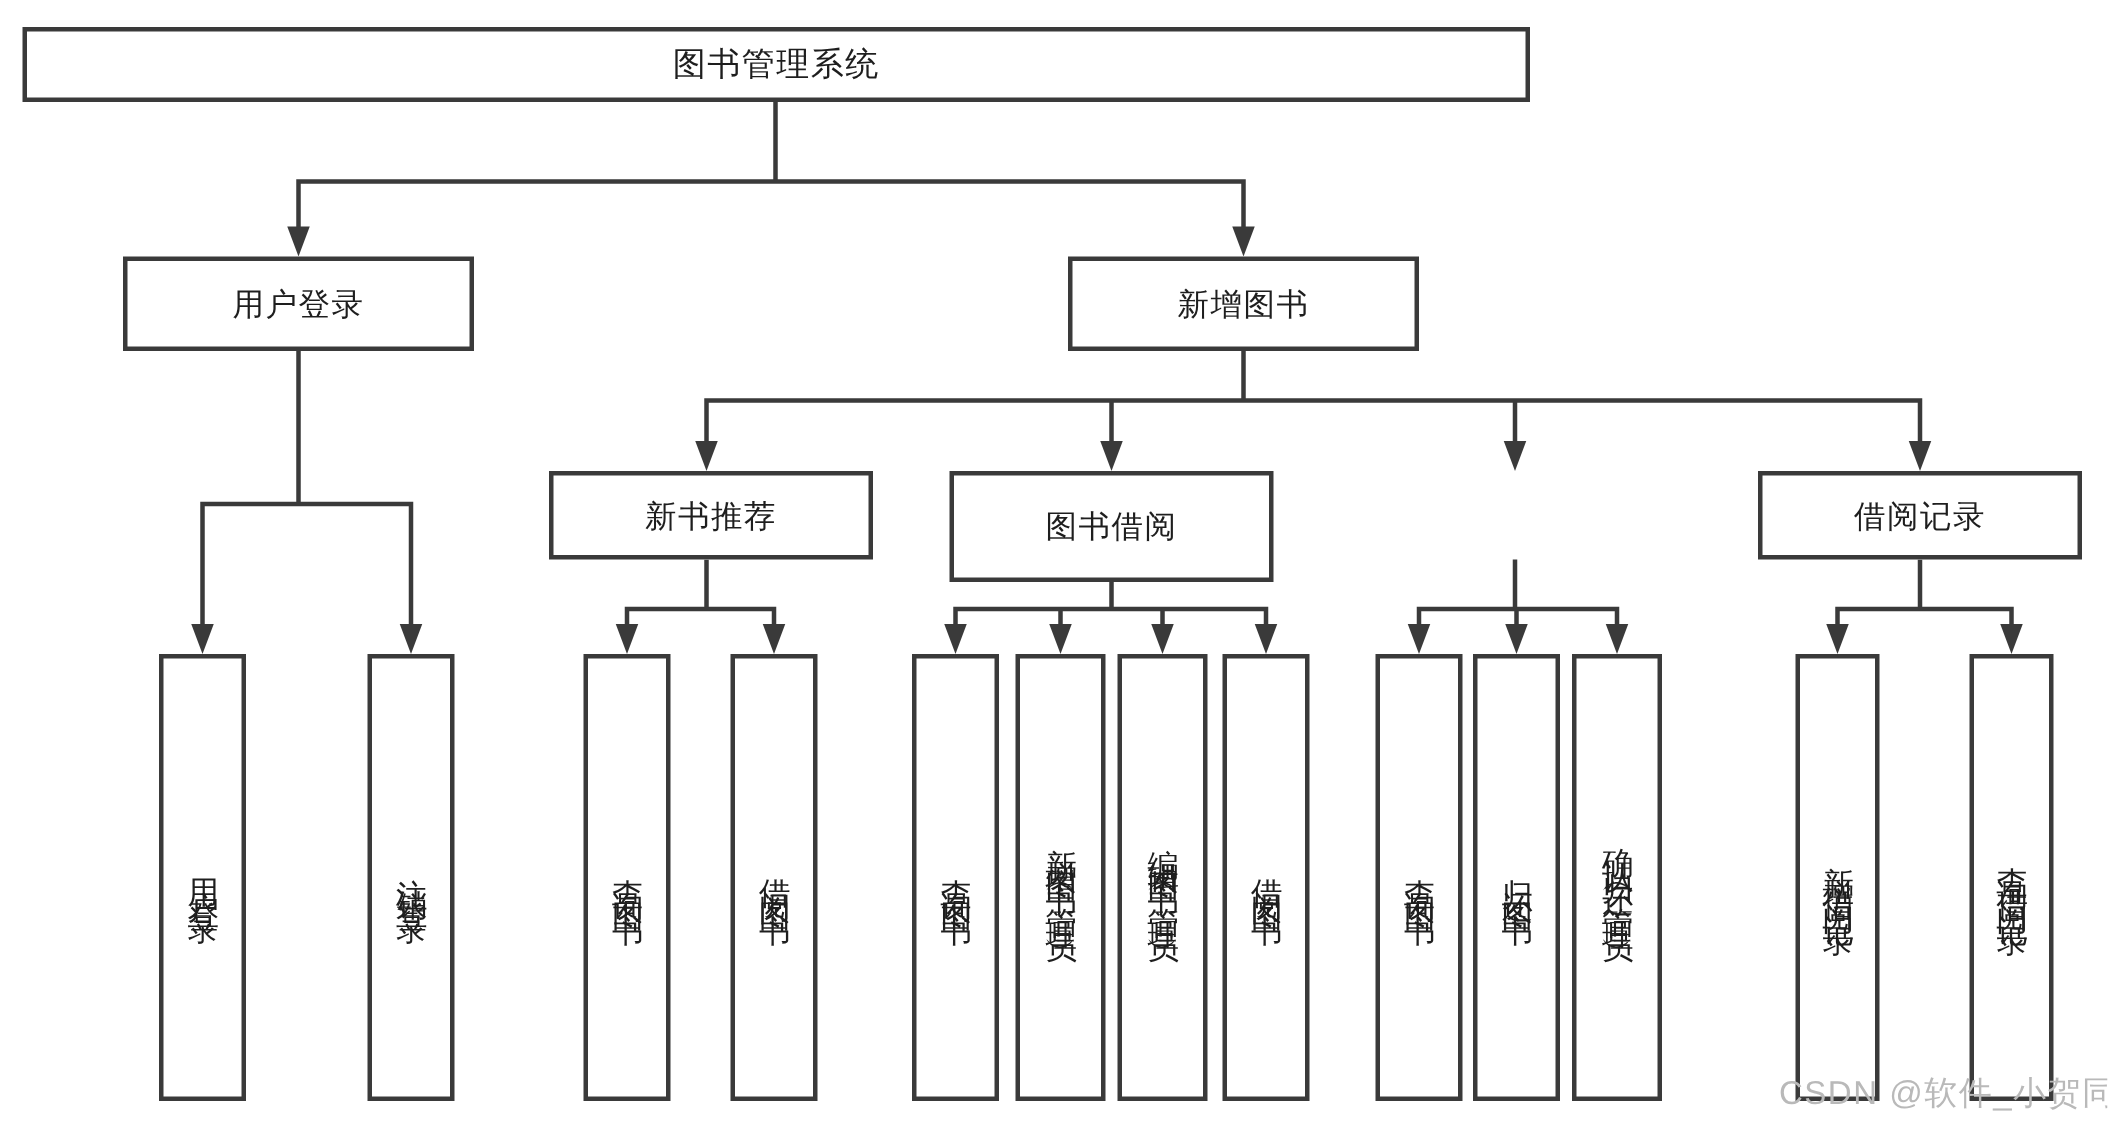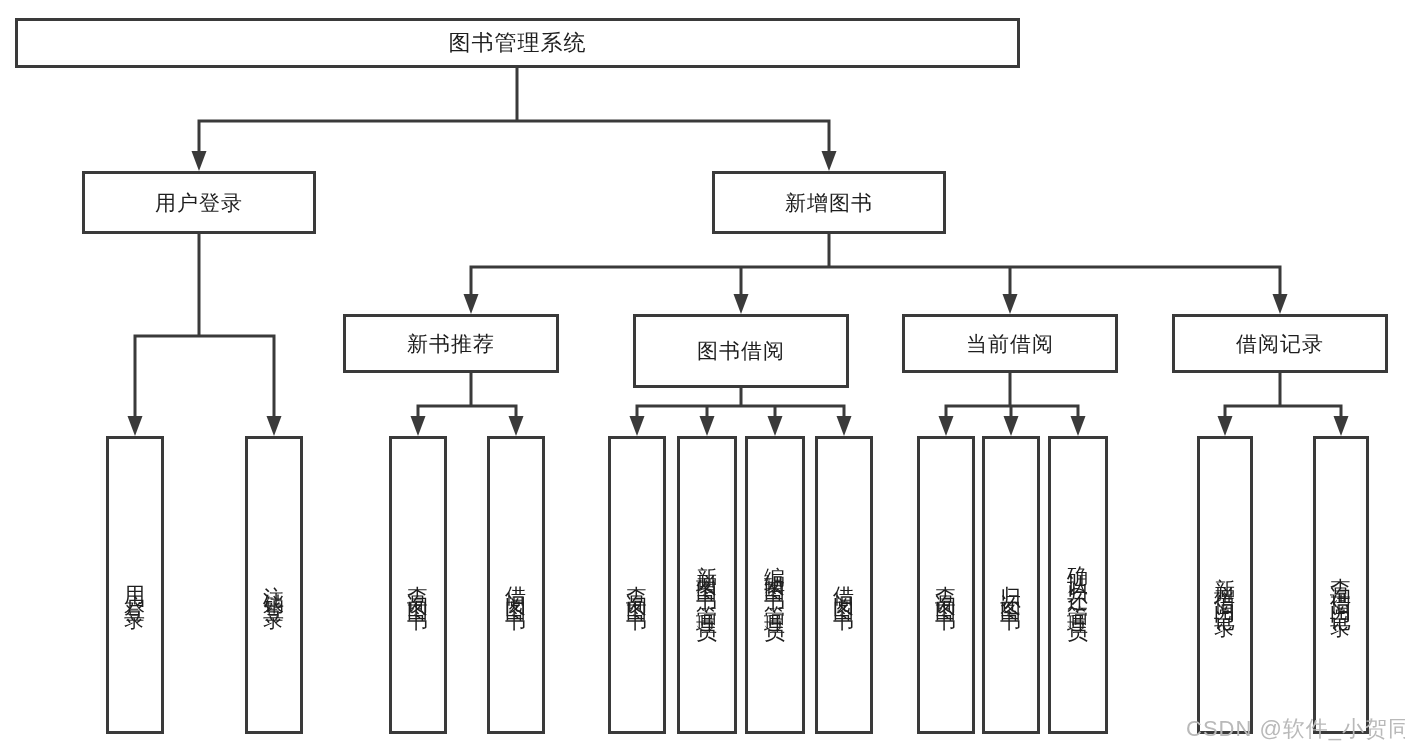--- a/index.html
+++ b/index.html
@@ -116,28 +116,25 @@
     <span>图书管理系统</span>
   </div>
 
   <div class="node" style="left:82px; top:171px; width:234px; height:63px;">
     <span>用户登录</span>
   </div>
   <div class="node" style="left:712px; top:171px; width:234px; height:63px;">
     <span>新增图书</span>
   </div>
 
-  <div class="node" style="left:343px; top:314px; width:216px; height:59px;">
+  <div class="node" style="left:366px; top:314px; width:216px; height:59px;">
     <span>新书推荐</span>
   </div>
   <div class="node" style="left:633px; top:314px; width:216px; height:74px;">
     <span>图书借阅</span>
-  </div>
-  <div class="node" style="left:902px; top:314px; width:216px; height:59px;">
-    <span>当前借阅</span>
   </div>
   <div class="node" style="left:1172px; top:314px; width:216px; height:59px;">
     <span>借阅记录</span>
   </div>
 
   <div class="node leaf" style="left:106px; width:58px;">
     <span class="vtext">用户登录</span>
   </div>
   <div class="node leaf" style="left:245px; width:58px;">
     <span class="vtext">注销登录</span>

